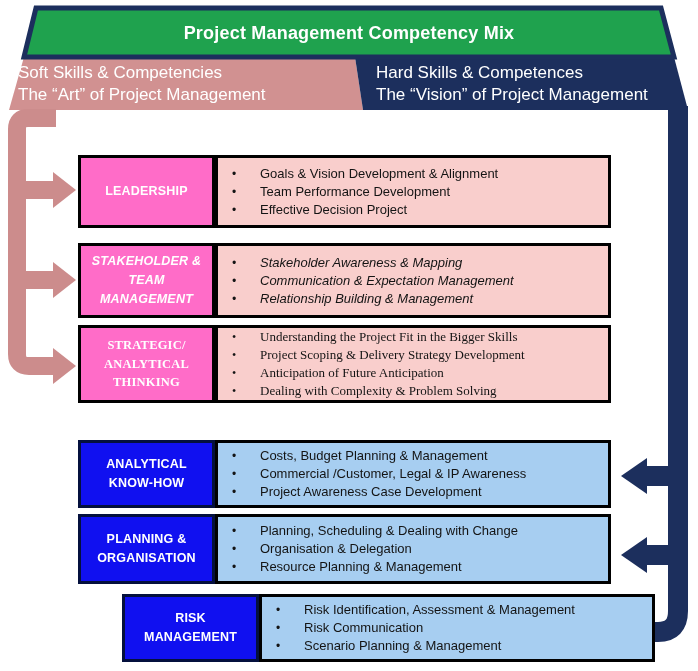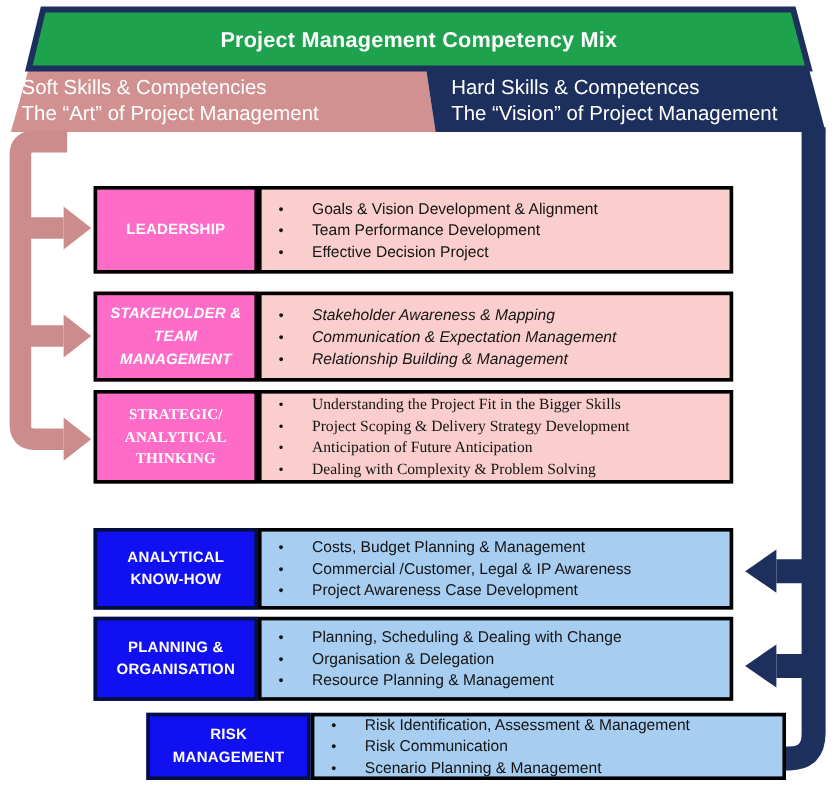--- a/index.html
+++ b/index.html
@@ -32,21 +32,21 @@
   
   .rows{position:absolute;left:78px;width:533px;display:flex;flex-direction:column;}
   .rows.soft-rows{top:155px;}
   .rows.hard-rows{top:440px;}
   .row{display:flex;width:100%;}
   .soft-rows .row:nth-child(1){height:73px;}
   .soft-rows .row:nth-child(2){height:75px;margin-top:15px;font-style:italic;}
   .soft-rows .row:nth-child(3){height:78px;margin-top:7px;font-family:Liberation Serif, serif;}
   .hard-rows .row:nth-child(1){height:68px;}
   .hard-rows .row:nth-child(2){height:70px;margin-top:6px;}
-  .hard-rows .row:nth-child(3){height:56px;margin-top:10px;padding-left:44px;}
+  .hard-rows .row:nth-child(3){height:68px;margin-top:10px;padding-left:44px;}
   .label-box{
     flex:0 0 137px;box-sizing:border-box;border:3px solid #000;
     display:flex;align-items:center;justify-content:center;text-align:center;
     color:#fff;font-weight:bold;font-size:12.5px;line-height:1.5;letter-spacing:.2px;
     white-space:pre-line;padding:2px;
   }
   .soft-rows .label-box{background:var(--soft-label-pink,#FF6CC8);}
   .hard-rows .label-box{background:var(--hard-label-blue,#1010F0);border-color:#04103d;}
   .content-box{
     flex:1;box-sizing:border-box;border:3px solid #000;

